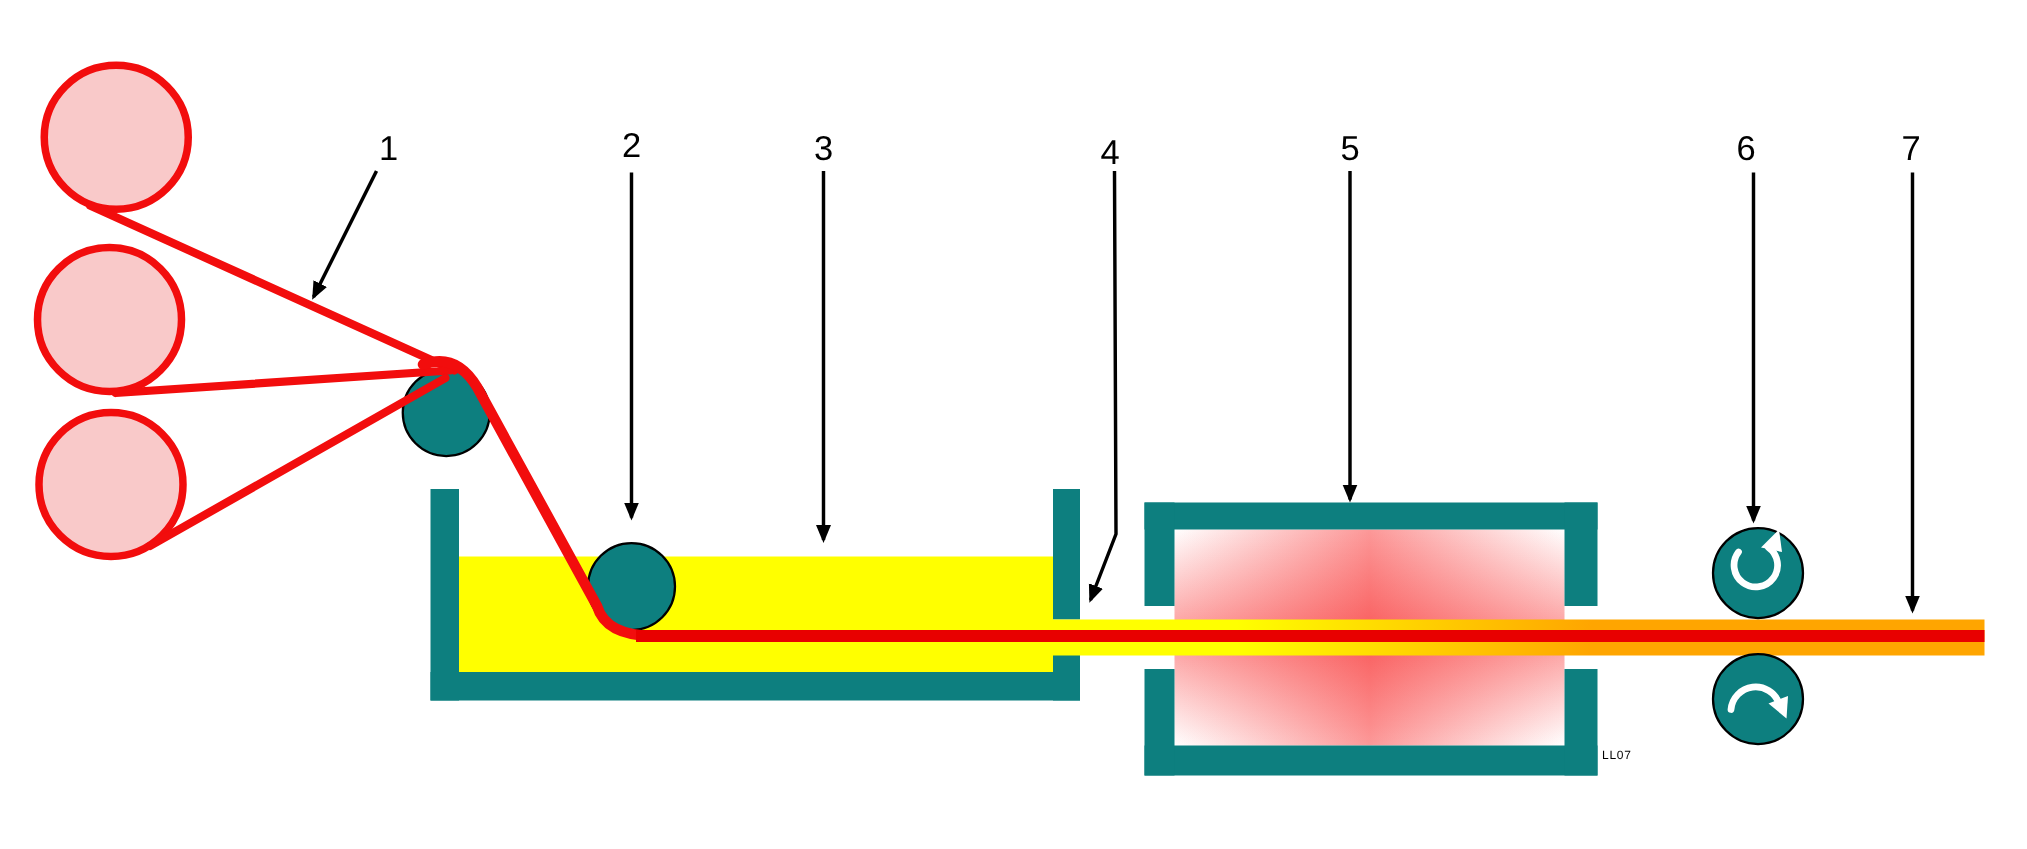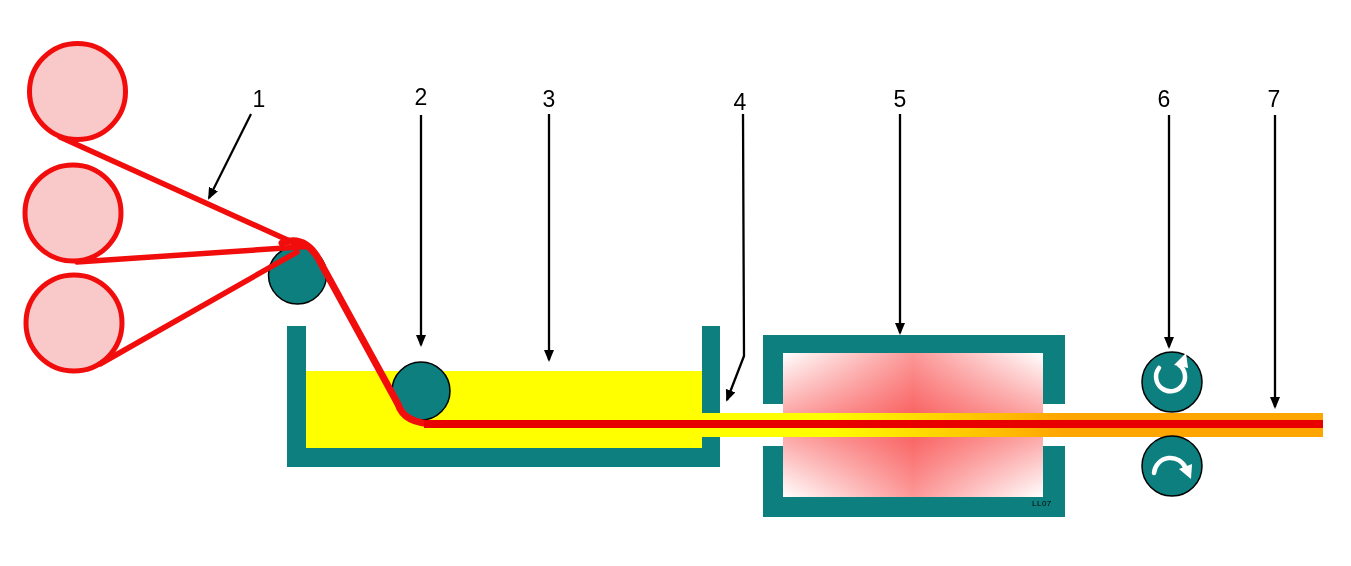--- a/index.html
+++ b/index.html
@@ -14,21 +14,21 @@
     background-image:
       linear-gradient(to right,#ffffff 0%,#fc9898 50%,#ffffff 100%),
       linear-gradient(to bottom,#ffffff 0%,#fc9898 50%,#ffffff 100%);
     background-blend-mode:multiply;
   }
   .num-label{
     position:absolute;transform:translate(-50%,-50%);
     font-size:23px;color:#000;line-height:1;
   }
   .caption{
-    position:absolute;left:1032px;top:500px;font-size:8px;color:#000;line-height:1;
+    position:absolute;left:1068px;top:500px;font-size:8px;color:#000;line-height:1;
     letter-spacing:0.5px;
   }
 </style>
 </head>
 <body>
 
 <div id="stage">
 
   <div class="glow"></div>
 

